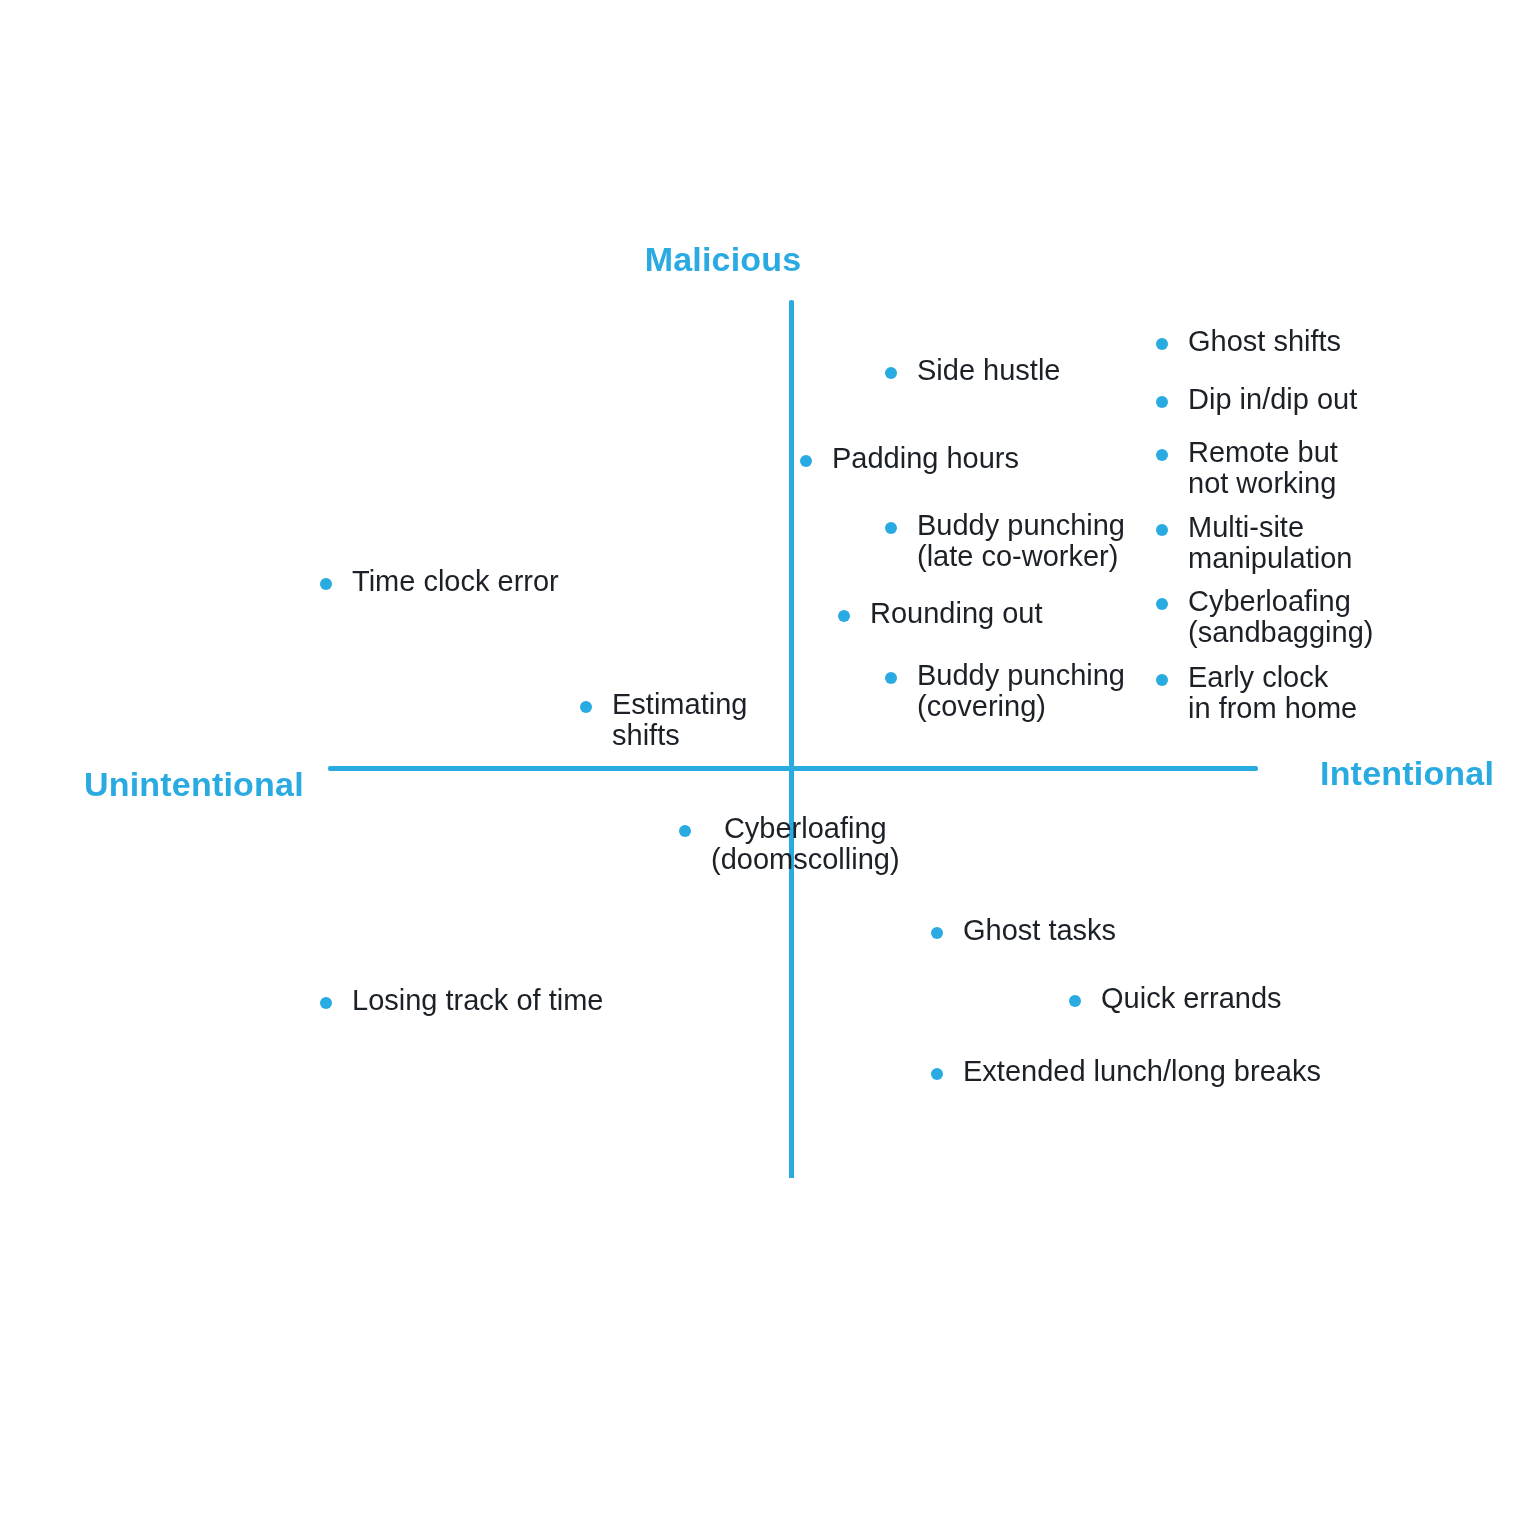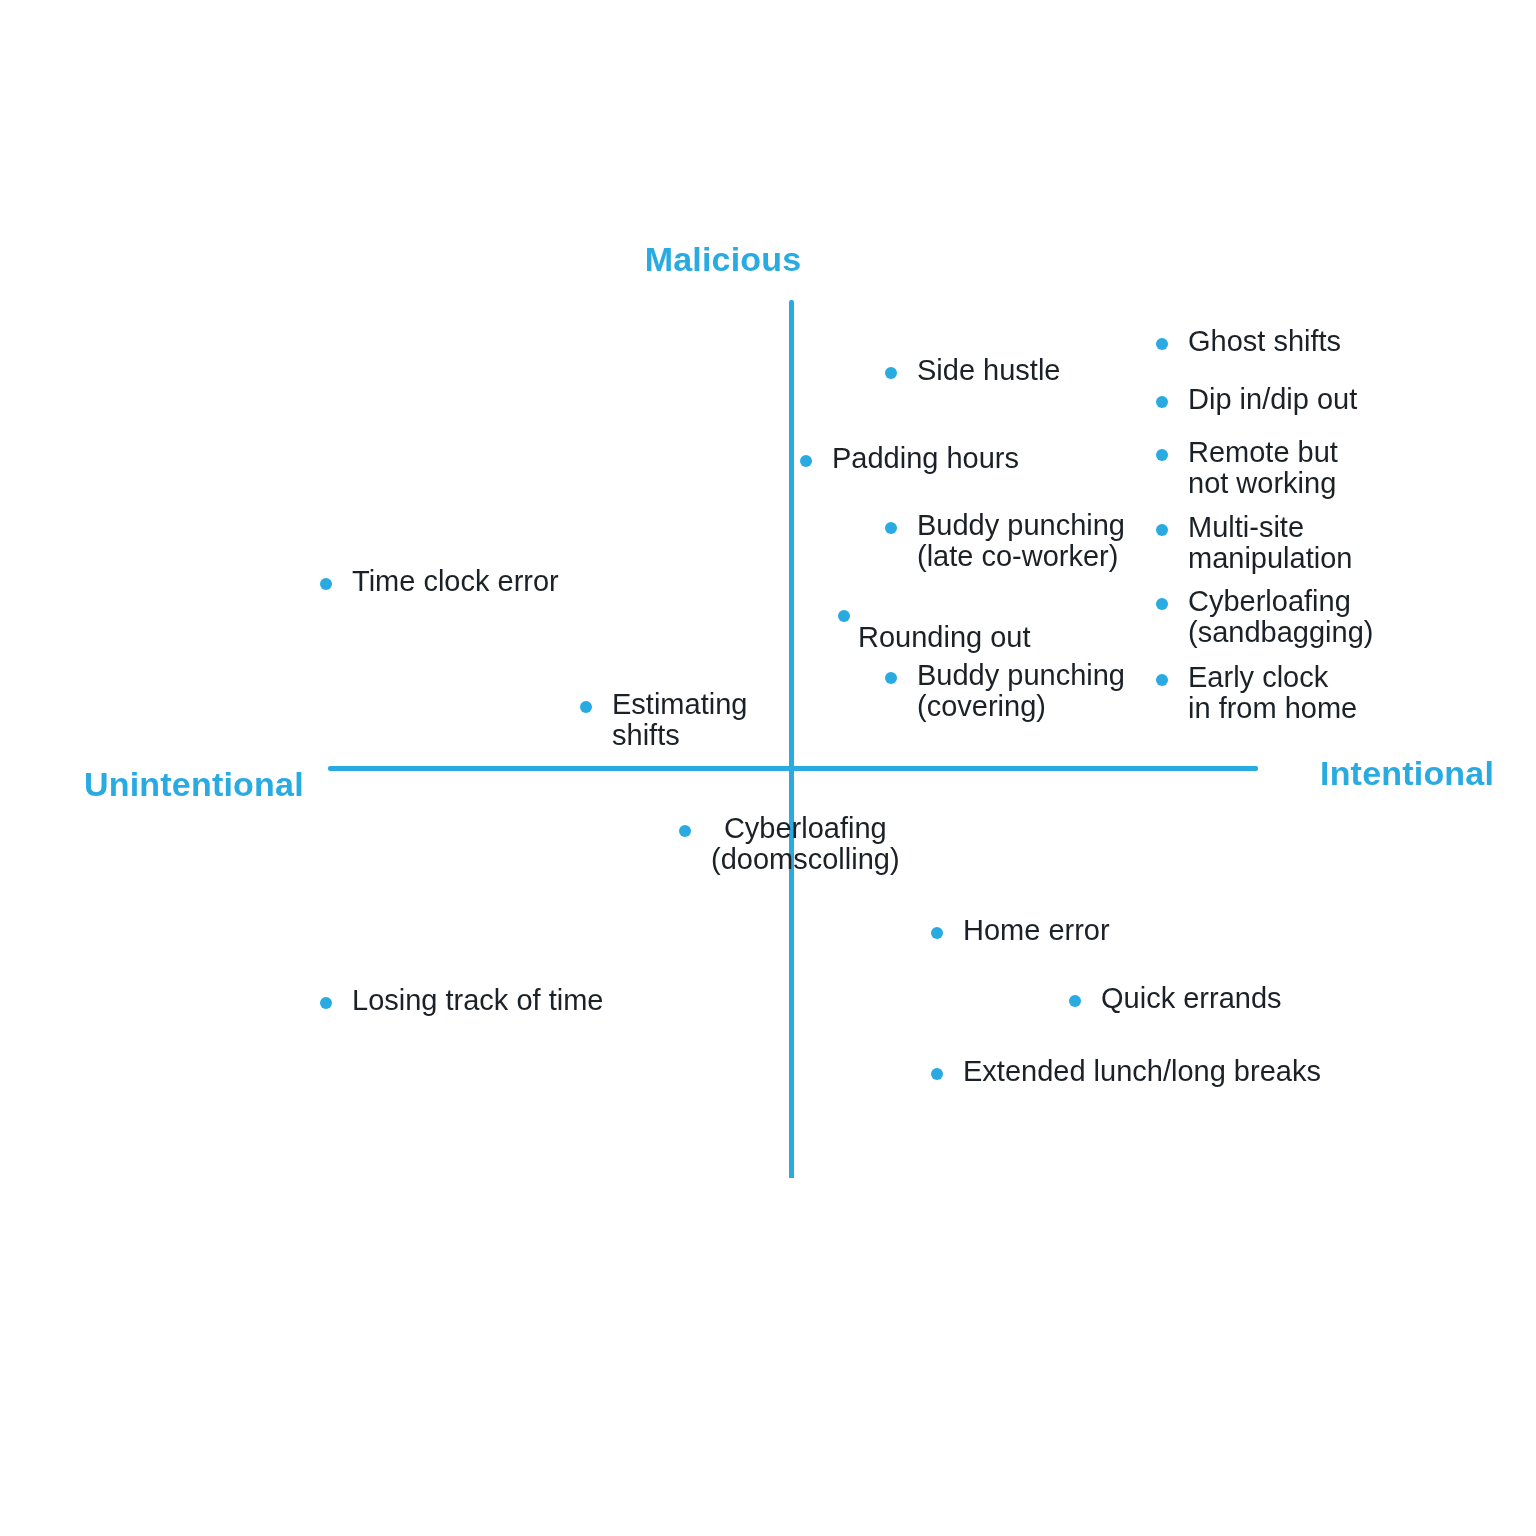--- a/index.html
+++ b/index.html
@@ -148,21 +148,21 @@
       </div>
       <div class="item" style="left: 800px; top: 443px;">
         <span class="dot"></span>
         <span class="label">Padding hours</span>
       </div>
       <div class="item" style="left: 885px; top: 510px;">
         <span class="dot"></span>
         <span class="label">Buddy punching
 (late co-worker)</span>
       </div>
-      <div class="item" style="left: 838px; top: 598px; flex-direction: column;">
+      <div class="item" style="left: 838px; top: 598px;">
         <span class="dot"></span>
         <span class="label">Rounding out</span>
       </div>
       <div class="item" style="left: 885px; top: 660px;">
         <span class="dot"></span>
         <span class="label">Buddy punching
 (covering)</span>
       </div>
       <div class="item" style="left: 320px; top: 566px;">
         <span class="dot"></span>
@@ -173,21 +173,21 @@
         <span class="label">Estimating
 shifts</span>
       </div>
       <div class="item center" style="left: 679px; top: 813px;">
         <span class="dot"></span>
         <span class="label">Cyberloafing
 (doomscolling)</span>
       </div>
       <div class="item" style="left: 931px; top: 915px;">
         <span class="dot"></span>
-        <span class="label">Home error</span>
+        <span class="label">Ghost tasks</span>
       </div>
       <div class="item" style="left: 1069px; top: 983px;">
         <span class="dot"></span>
         <span class="label">Quick errands</span>
       </div>
       <div class="item" style="left: 931px; top: 1056px;">
         <span class="dot"></span>
         <span class="label">Extended lunch/long breaks</span>
       </div>
       <div class="item" style="left: 320px; top: 985px;">

